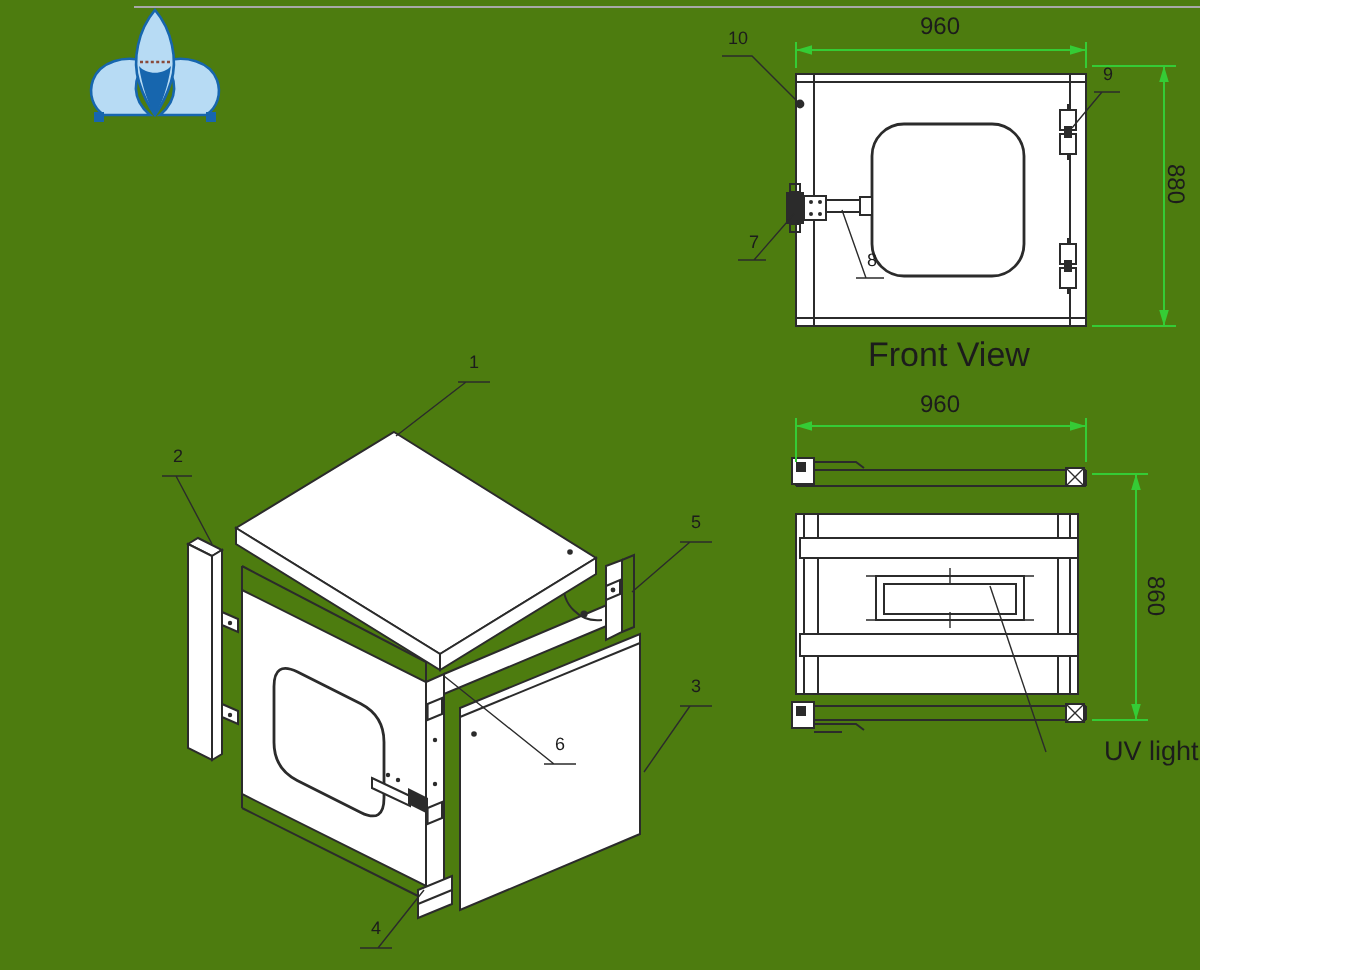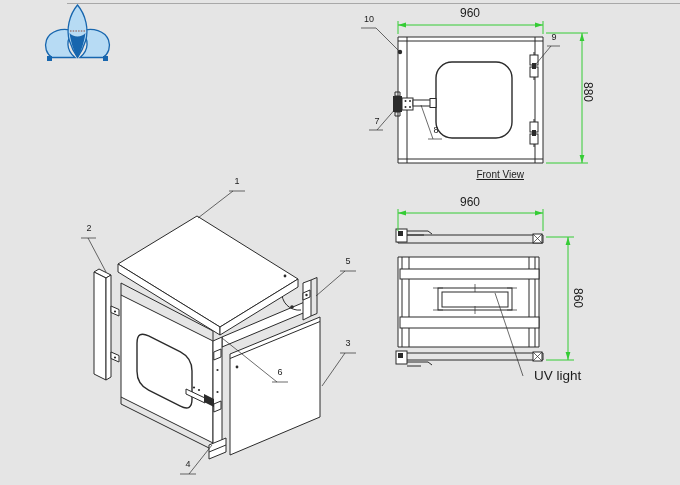--- a/index.html
+++ b/index.html
@@ -1,37 +1,37 @@
 <!DOCTYPE html>
 <html style="--line: #2b2b2b; --dimension: #35cc35; --label: #1c1c1c; --rule: #a8a8a8; --logo-dark: #1766ae; --logo-light: #b7dbf4;"><head>
 <meta charset="utf-8">
 <style>
   html,body { margin:0; padding:0; background:#fff; }
   .canvas {
-    position:relative; width:680px; height:485px; background:#e5e5e5;
+    position:relative; width:600px; height:485px; background:#4d7c0f;
     font-family:"Liberation Sans", sans-serif; overflow:hidden;
   }
   .canvas svg.sheet { position:absolute; left:0; top:0; }
   
   .ln  { stroke:var(--line); stroke-width:1; fill:none; }
   .ln2 { stroke:var(--line); stroke-width:1.4; fill:none; }
   .lnf { stroke:var(--line); stroke-width:1; fill:#fff; }
   .lnt { stroke:var(--line); stroke-width:0.7; fill:none; }
   .dk  { fill:var(--line); stroke:none; }
   .gn  { stroke:var(--dimension); stroke-width:1; fill:none; }
   .gnf { fill:var(--dimension); stroke:none; }
   .rule{ stroke:var(--rule); stroke-width:1; }
   .lp  { fill:var(--logo-light); stroke:var(--logo-dark); stroke-width:1.3; }
   .ld  { fill:var(--logo-dark); stroke:none; }
   
   span.txt { position:absolute; color:var(--label); line-height:1.1; white-space:nowrap; }
   .co  { font-size:9px; width:16px; text-align:center; }
   .dim { color:var(--dimension); font-size:12px; width:30px; text-align:center; }
   .vert{ transform:rotate(90deg); transform-origin:0 0; }
-  .lbl { font-size:10px; width:90px; text-align:right;text-decoration:underline; }
+  .lbl { font-size:17px; width:90px; text-align:left; }
   .uv  { font-size:13.5px; }
 </style>
 </head>
 <body>
 
 <div class="canvas">
 
   <svg class="sheet" width="680" height="485" viewBox="0 0 680 485">
 
     <line class="rule" x1="67" y1="3.5" x2="680" y2="3.5"></line>
@@ -191,21 +191,21 @@
   <span class="txt co" style="left:546px;top:33px">9</span>
   <span class="txt co" style="left:369px;top:117px">7</span>
   <span class="txt co" style="left:428px;top:126px">8</span>
 
   <span class="txt dim" style="left:455px;top:7px">960</span>
   <span class="txt dim vert" style="left:594px;top:77px">880</span>
   <span class="txt lbl" style="left:434px;top:169px">Front View</span>
 
   <span class="txt dim" style="left:455px;top:196px">960</span>
   <span class="txt dim vert" style="left:584px;top:283px">860</span>
-  <span class="txt uv" style="left:534px;top:369px">UV light</span>
+  <span class="txt uv" style="left:552px;top:369px">UV light</span>
 
   <span class="txt co" style="left:229px;top:177px">1</span>
   <span class="txt co" style="left:81px;top:224px">2</span>
   <span class="txt co" style="left:340px;top:257px">5</span>
   <span class="txt co" style="left:340px;top:339px">3</span>
   <span class="txt co" style="left:272px;top:368px">6</span>
   <span class="txt co" style="left:180px;top:460px">4</span>
 
 </div>
 

